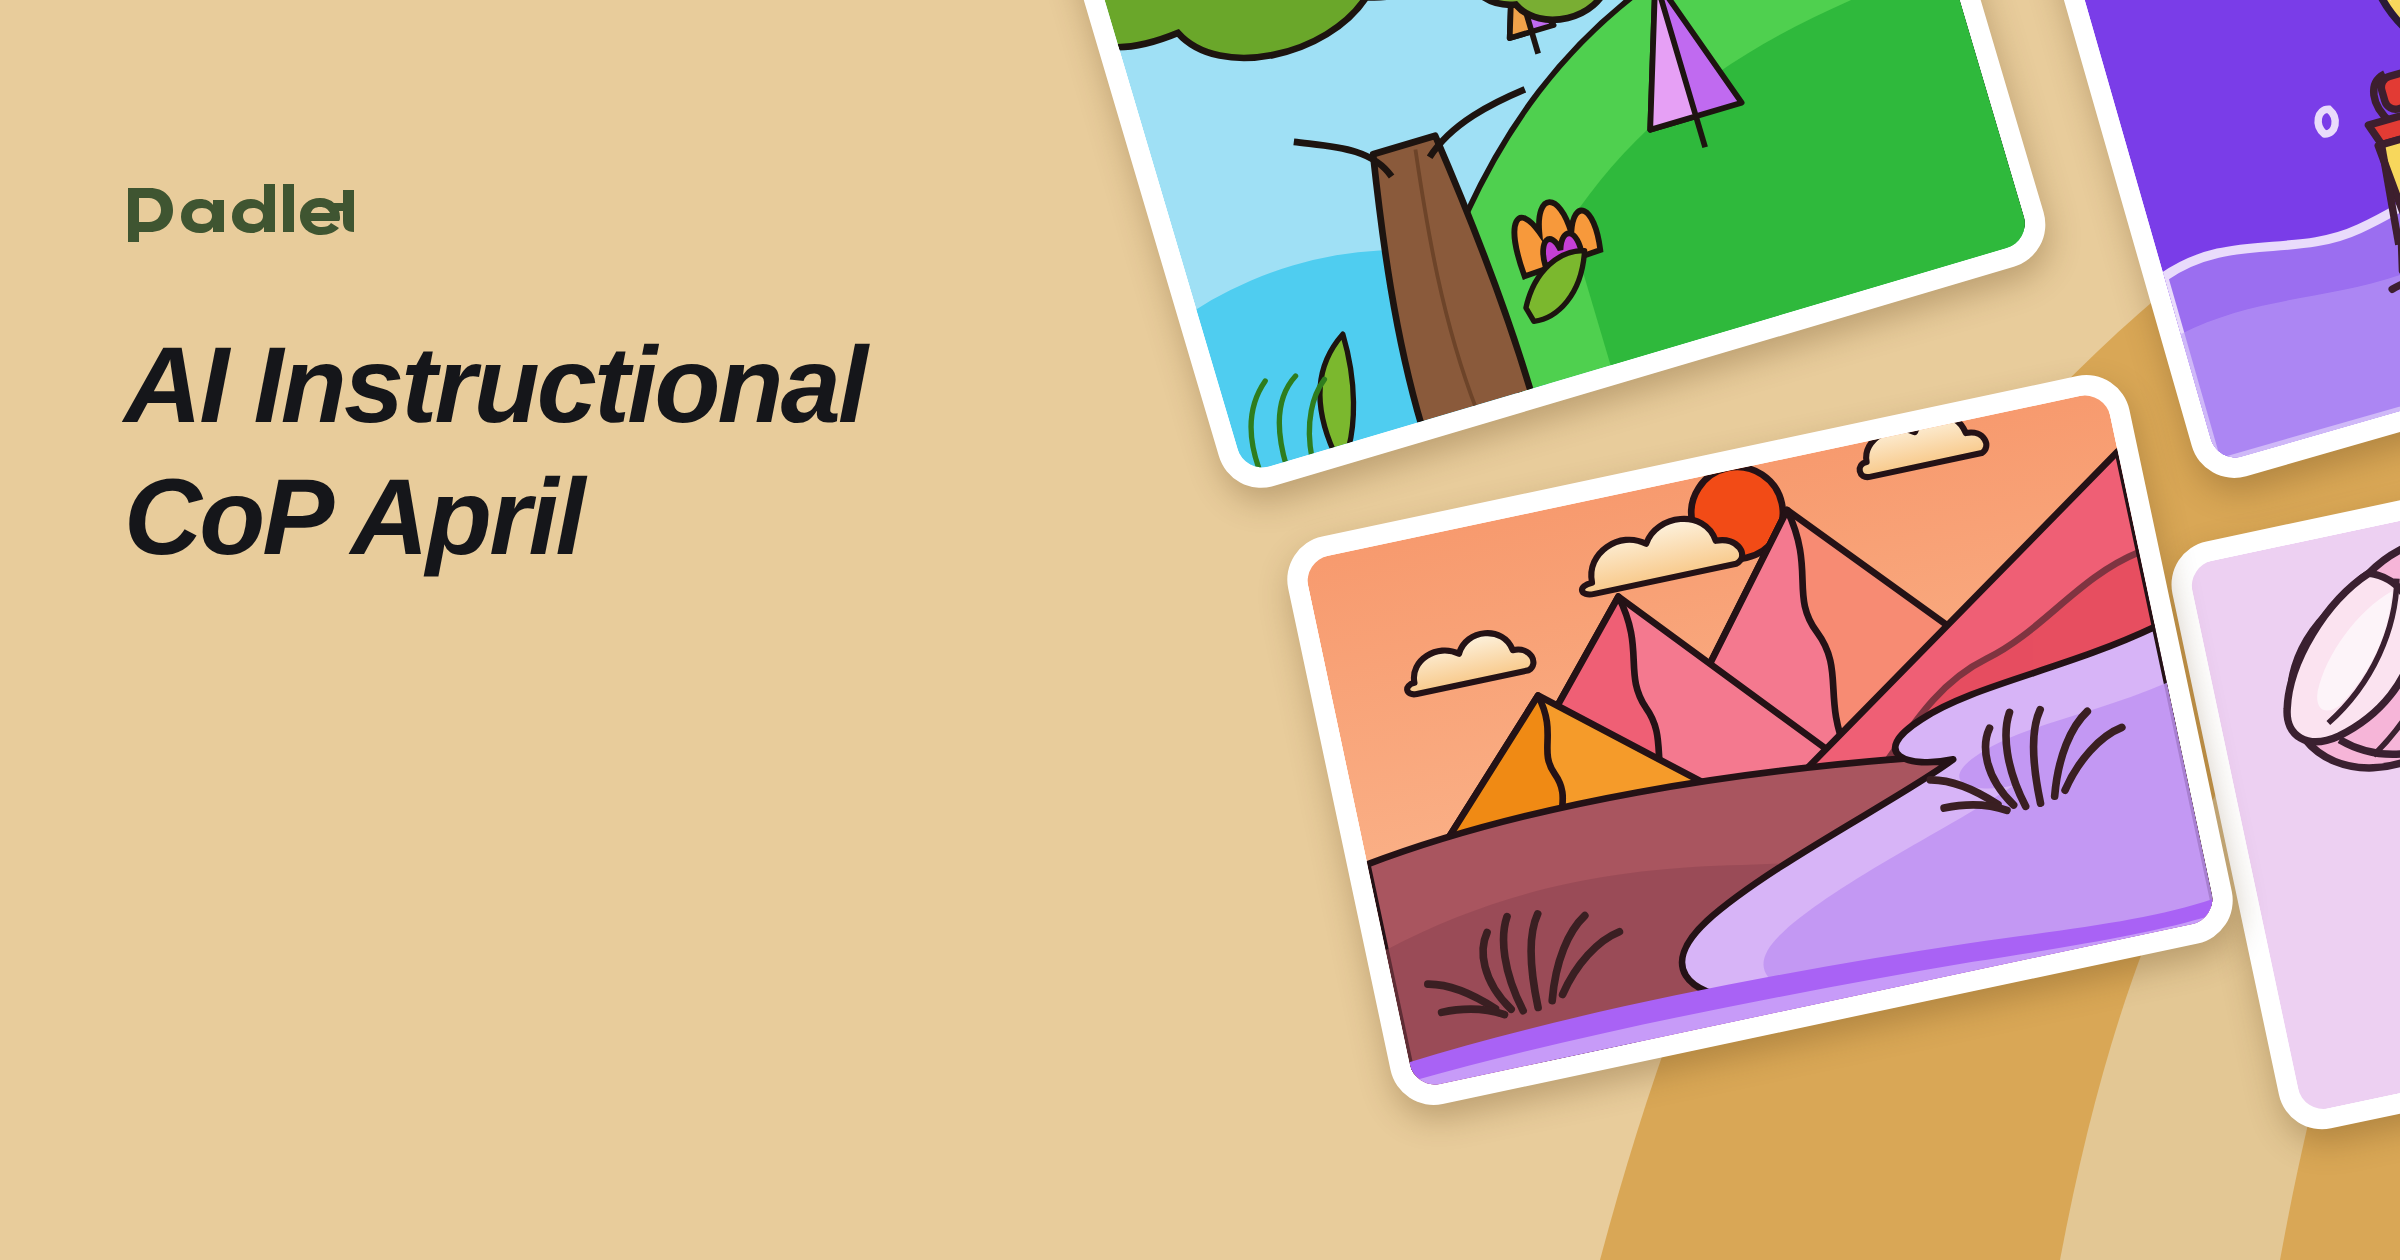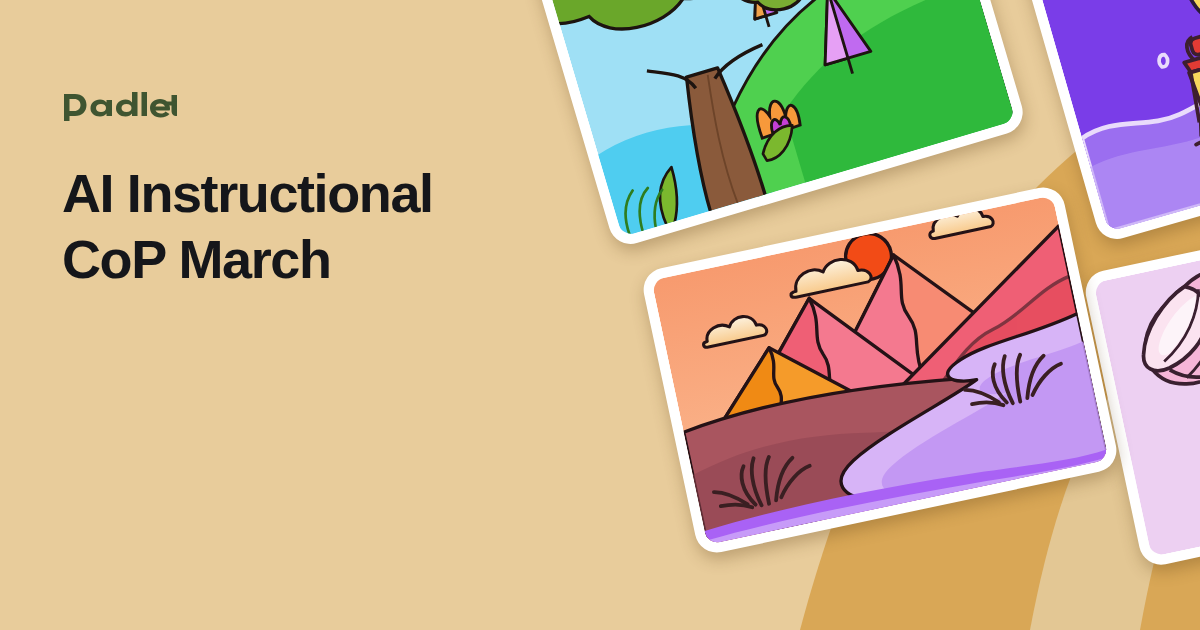--- a/index.html
+++ b/index.html
@@ -9,21 +9,21 @@
     background:#e8cc9b;
     position:relative;
   }
   #stage { position:absolute; inset:0; overflow:hidden; background:#e8cc9b; }
 
   
   .bg-bands { position:absolute; inset:0; }
 
   
   .text-block {
-    position:absolute; left:62px; top:92px; width:470px; z-index:30;
+    position:absolute; left:62px; top:92px; width:470px; z-index:30;font-style:italic;
   }
   .logo-wrap { height:34px; margin-bottom:34px; }
   .logo-svg { display:block; }
   .headline {
     font-size:54px; line-height:66px; font-weight:700;
     letter-spacing:-1.4px; color:#15161a;
   }
 
   
   .card {
@@ -313,17 +313,17 @@
                    M187,29 L206,29 C204,25 201,23 196,23 C191,23 188,25 187,29 Z"></path>
 
           <path d="M219,6 L230,6 L230,16 L230,25 L230,38 C230,40 231,41 233,41 L236,41 L236,48 L230,48
                    C222,48 219,44 219,37 L219,25 L219,16 Z"></path>
           <rect x="210" y="19" width="30" height="8"></rect>
         </g>
       </svg>
     </div>
     <h1 class="headline">
       <span>AI Instructional</span><br>
-      <span>CoP March</span><br>
+      <span>CoP April</span><br>
     </h1>
   </div>
 
 </div>
 
 </body></html>

